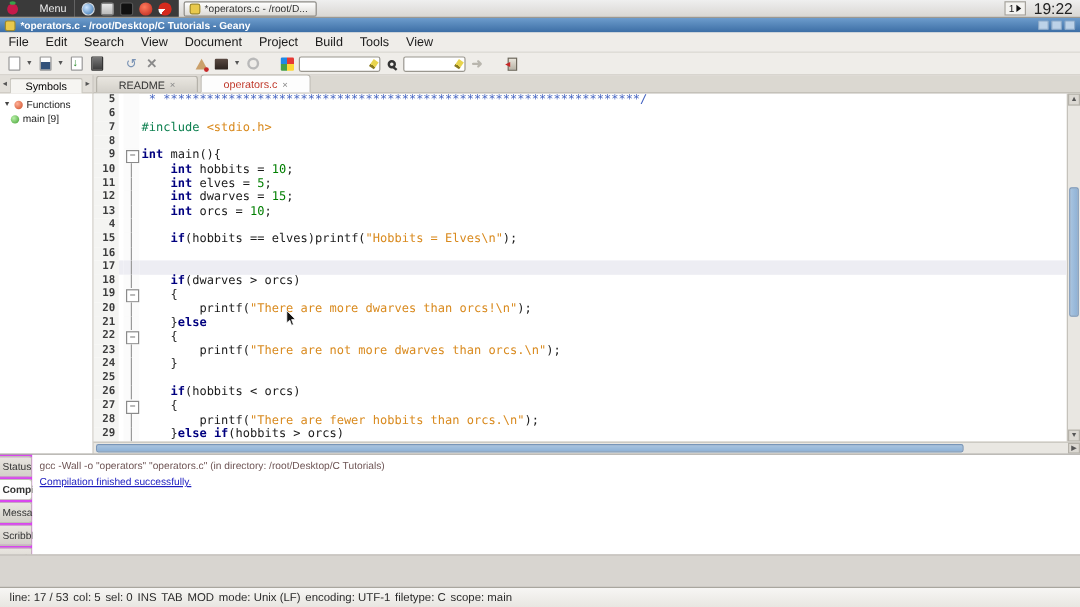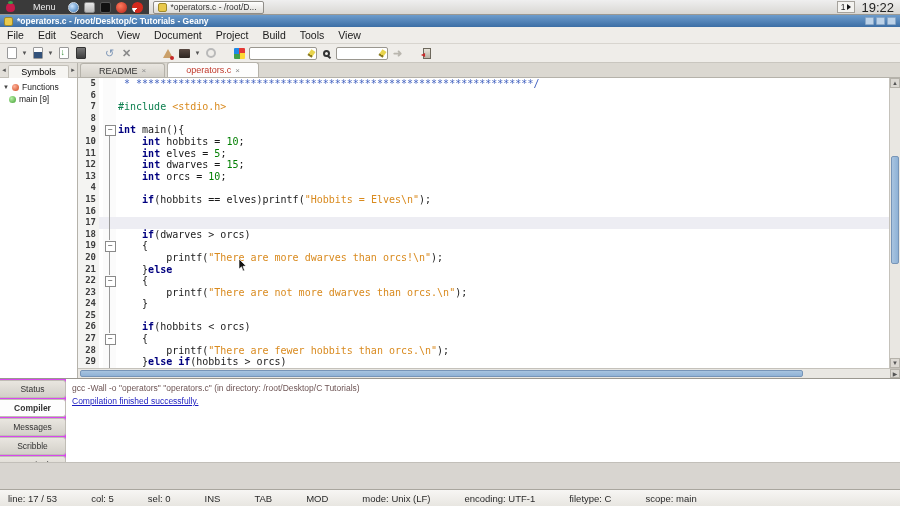--- a/index.html
+++ b/index.html
@@ -109,33 +109,33 @@
   .vs-track { flex:1; position:relative; }
   .vs-thumb { position:absolute; left:1px; right:1px; top:25%; height:40%; background:linear-gradient(90deg,#a8c4e0,#8fb2d6); border:1px solid #7795b8; border-radius:2px; }
   .hscroll { height:10px; background:#e9e7e2; border-top:1px solid #c5c2bb; position:relative; }
   .hs-thumb { position:absolute; top:1px; bottom:1px; left:2px; width:88%; background:linear-gradient(#a8c4e0,#8fb2d6); border:1px solid #7795b8; border-radius:2px; }
   .hs-btn { position:absolute; right:0; top:0; width:10px; height:9px; background:#dcd9d3; border:1px solid #b5b2aa; font-size:6px; color:#555; text-align:center; line-height:8px; }
 
   .mouse-ptr { position:absolute; left:160px; top:181px; z-index:50; }
 
   
   .msgwin { position:absolute; left:0; top:378px; width:900px; height:84px; display:flex; background:#fff; border-top:1px solid #9a978f; }
-  .msg-tabs { width:66px; background:#d946ef; display:flex; flex-direction:column; padding-top:1px; }
+  .msg-tabs { width:27px; background:#d946ef; display:flex; flex-direction:column; padding-top:1px; }
   .msg-tab { font-size:8.5px; color:#333; text-align:center; padding:3px 2px; border:1px solid #c0bdb5; border-left:none; margin-bottom:1px;
     background:linear-gradient(#e9e6e0,#d3d0c9); border-radius:0 3px 3px 0; }
   .msg-tab.active { background:#fdfdfd; font-weight:bold; }
   .msg-body { flex:1; background:#fff; font-size:8.5px; padding:3px 6px; line-height:13px; white-space:nowrap; overflow:hidden; }
   .msg-cmd { color:#6e5555; }
   .msg-ok { color:#1b1bbf;text-decoration:underline; }
 
   .filler { position:absolute; left:0; top:462px; width:900px; height:27px; background:#d8d5d0; border-top:1px solid #c2bfb9; }
 
   
   .statusbar { position:absolute; left:0; top:489px; width:900px; height:17px; background:linear-gradient(#f7f6f4,#e8e6e1);
-    border-top:1px solid #a9a69e; display:flex; align-items:center; gap:34px; padding:0 8px; font-size:9.5px; color:#2a2a2a; white-space:nowrap; }
+    border-top:1px solid #a9a69e; display:flex; align-items:center; gap:4px; padding:0 8px; font-size:9.5px; color:#2a2a2a; white-space:nowrap; }
 </style>
 </head>
 <body>
 
 <div id="screen">
 
   <div class="taskbar">
     <div class="tb-menu">
       <span class="raspberry"></span>
       <span>Menu</span>

